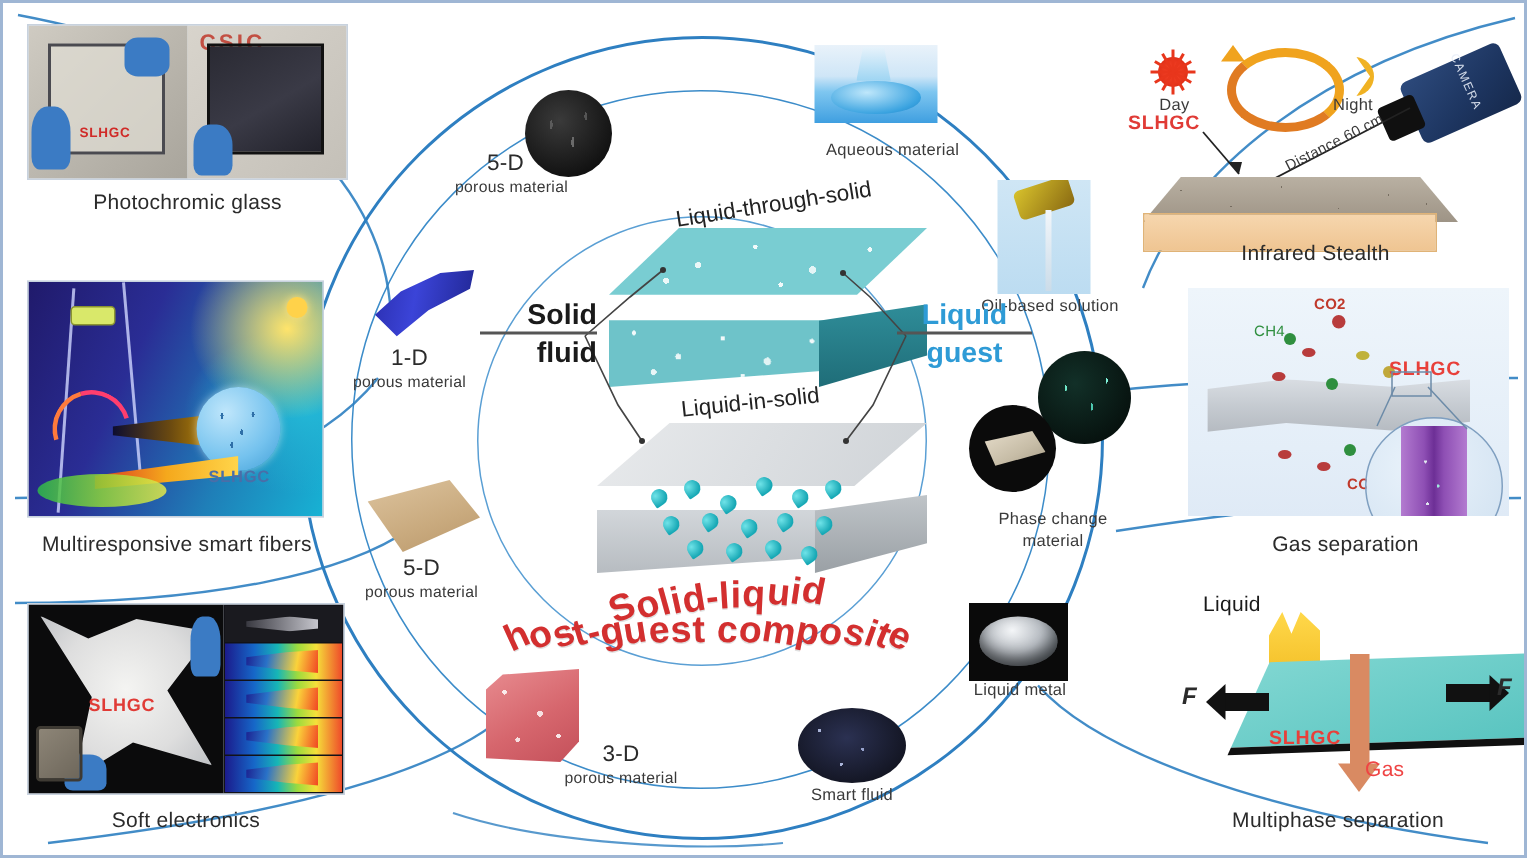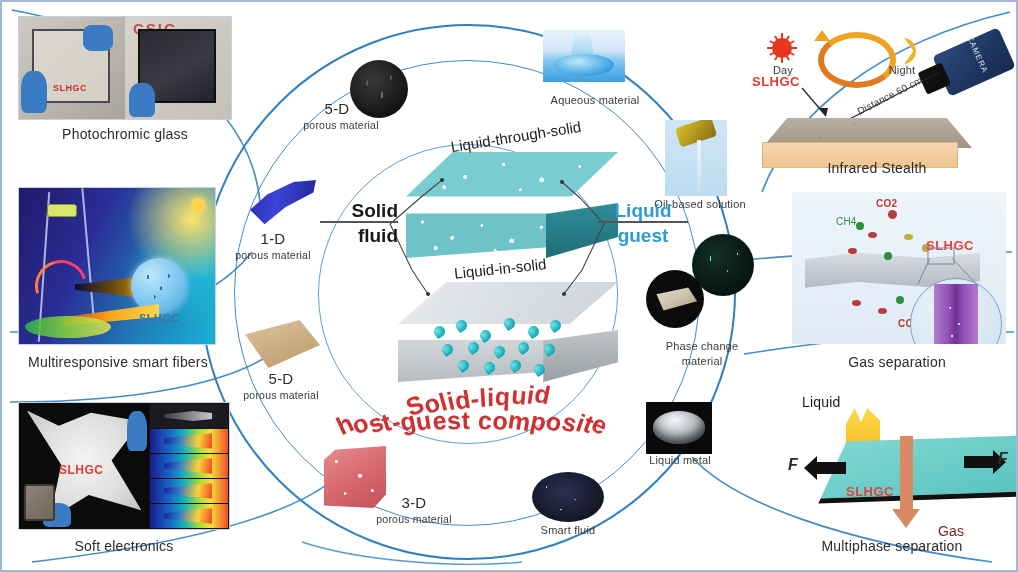--- a/index.html
+++ b/index.html
@@ -513,21 +513,21 @@
     <div class="mp-liquid" style="left:64px; top:18px;"></div>
     <div class="mp-plate" style="left:52px; top:48px;"></div>
     <div class="gas-arrow" style="left:118px; top:46px; height:74px;"></div>
 
     <div class="arrowL" style="left:34px; top:72px; width:30px;"></div>
     <div class="arrowR" style="left:182px; top:66px; width:30px;"></div>
     <div class="cap" style="left:6px; top:66px; font-style:italic; font-weight:700; font-size:16px;">F</div>
     <div class="cap" style="left:216px; top:60px; font-style:italic; font-weight:700; font-size:16px;">F</div>
 
     <div class="red-mark" style="left:64px; top:94px; font-size:13px; color:#e8403a;">SLHGC</div>
-    <div class="cap cap-sm" style="left:156px; top:114px; font-size:14px; color:#7f1d1d;margin-top:19px;">Gas</div>
+    <div class="cap cap-sm" style="left:128px; top:114px; font-size:14px; color:#ef4444;">Gas</div>
   </div>
   <div class="cap" style="left:770px; top:536px; width:240px;">Multiphase separation</div>
 
   <div class="thumb thumb-round th-carbon" style="left:348px; top:58px; width:58px; height:58px;"></div>
   <div class="cap" style="left:300px; top:98px; width:70px; font-size:15px;">5-D</div>
   <div class="cap cap-sm" style="left:294px; top:117px; width:90px;">porous material</div>
 
   <div class="thumb th-fiber-blue" style="left:248px; top:178px; width:66px; height:48px;"></div>
   <div class="cap" style="left:236px; top:228px; width:70px; font-size:15px;">1-D</div>
   <div class="cap cap-sm" style="left:226px; top:247px; width:90px;">porous material</div>

